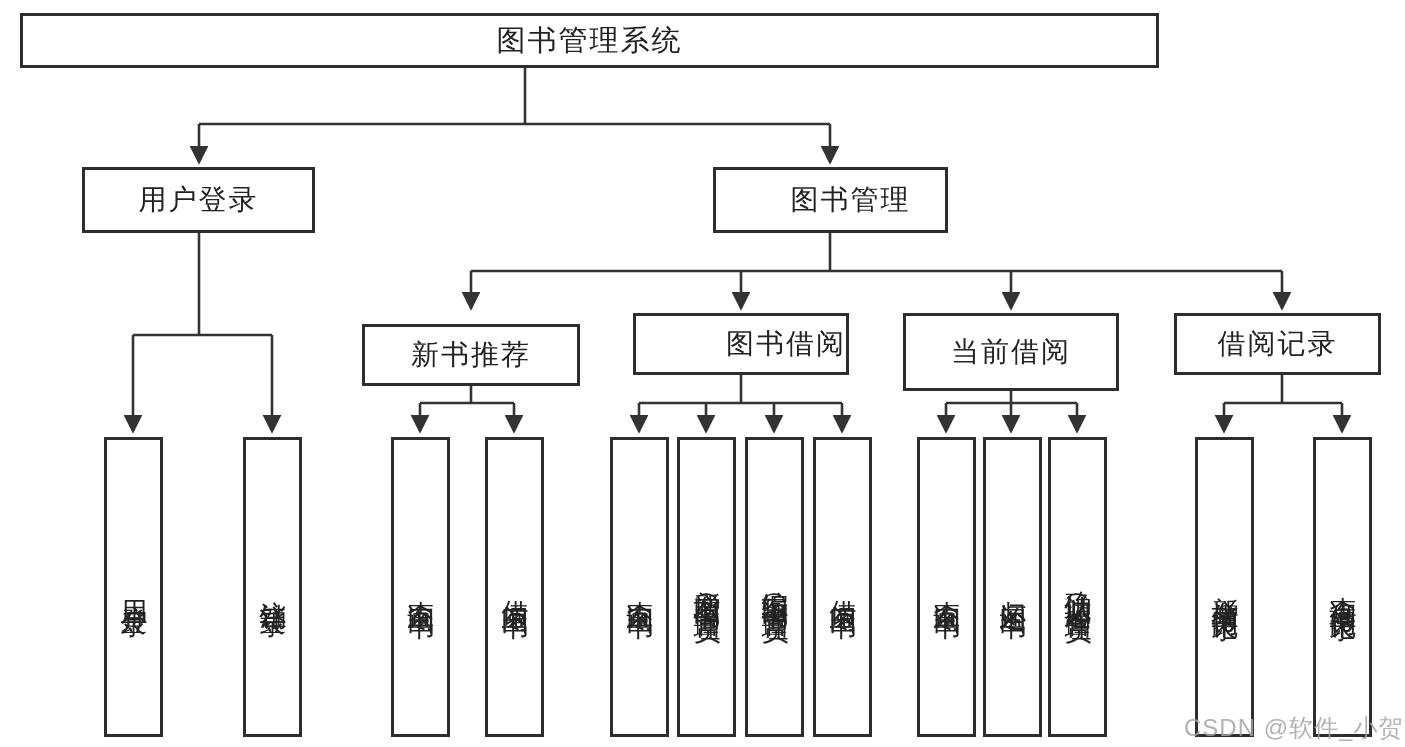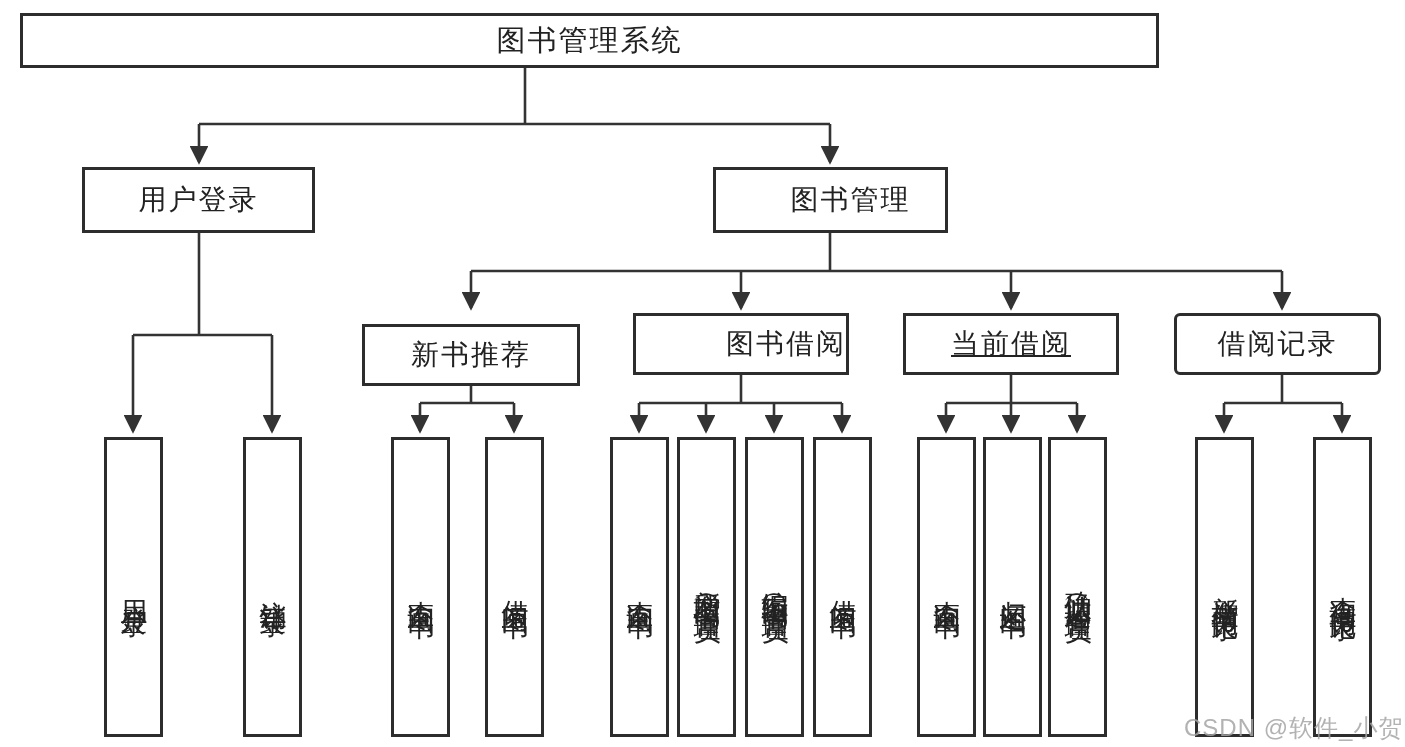--- a/index.html
+++ b/index.html
@@ -107,24 +107,24 @@
   <div class="node hnode" style="left:713px;top:167px;width:235px;height:66px;padding-left:40px;">
     <span>图书管理</span>
   </div>
 
   <div class="node hnode" style="left:362px;top:313px;width:218px;height:62px;margin-top:11px;">
     <span>新书推荐</span>
   </div>
   <div class="node hnode" style="left:633px;top:313px;width:216px;height:62px;justify-content:flex-end;">
     <span>图书借阅</span>
   </div>
-  <div class="node hnode" style="left:903px;top:313px;width:216px;height:62px;text-decoration:underline;">
+  <div class="node hnode" style="left:903px;top:313px;width:216px;height:78px;">
     <span>当前借阅</span>
   </div>
-  <div class="node hnode" style="left:1174px;top:313px;width:207px;height:62px;border-radius:6px;">
+  <div class="node hnode" style="left:1174px;top:313px;width:207px;height:62px;">
     <span>借阅记录</span>
   </div>
 
   <div class="node leaf" style="left:104px;">
     <span class="vtext">用户登录</span>
   </div>
   <div class="node leaf" style="left:243px;">
     <span class="vtext">注销登录</span>
   </div>
 

